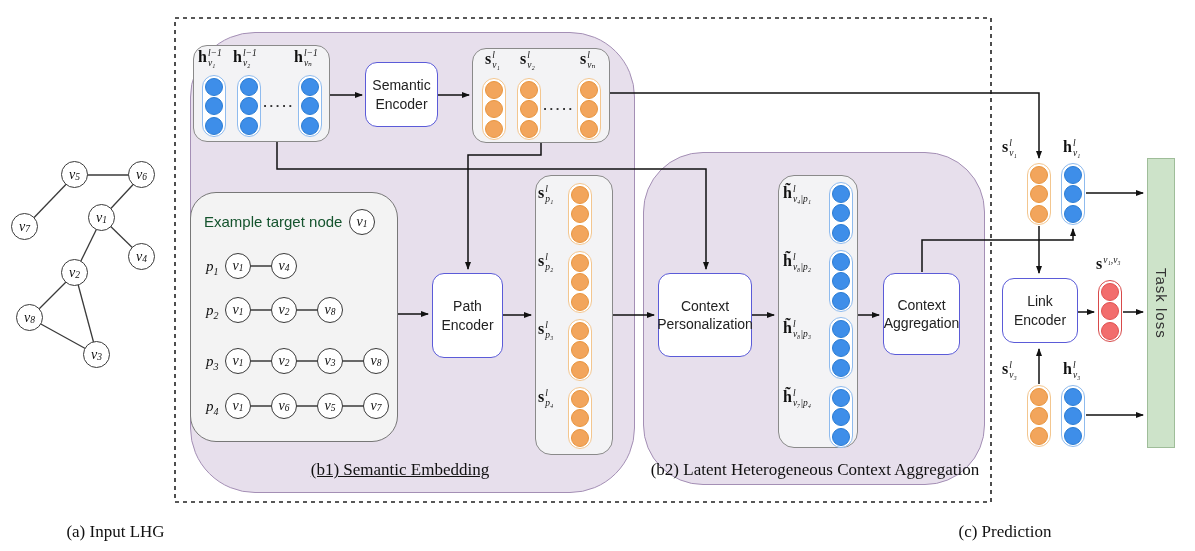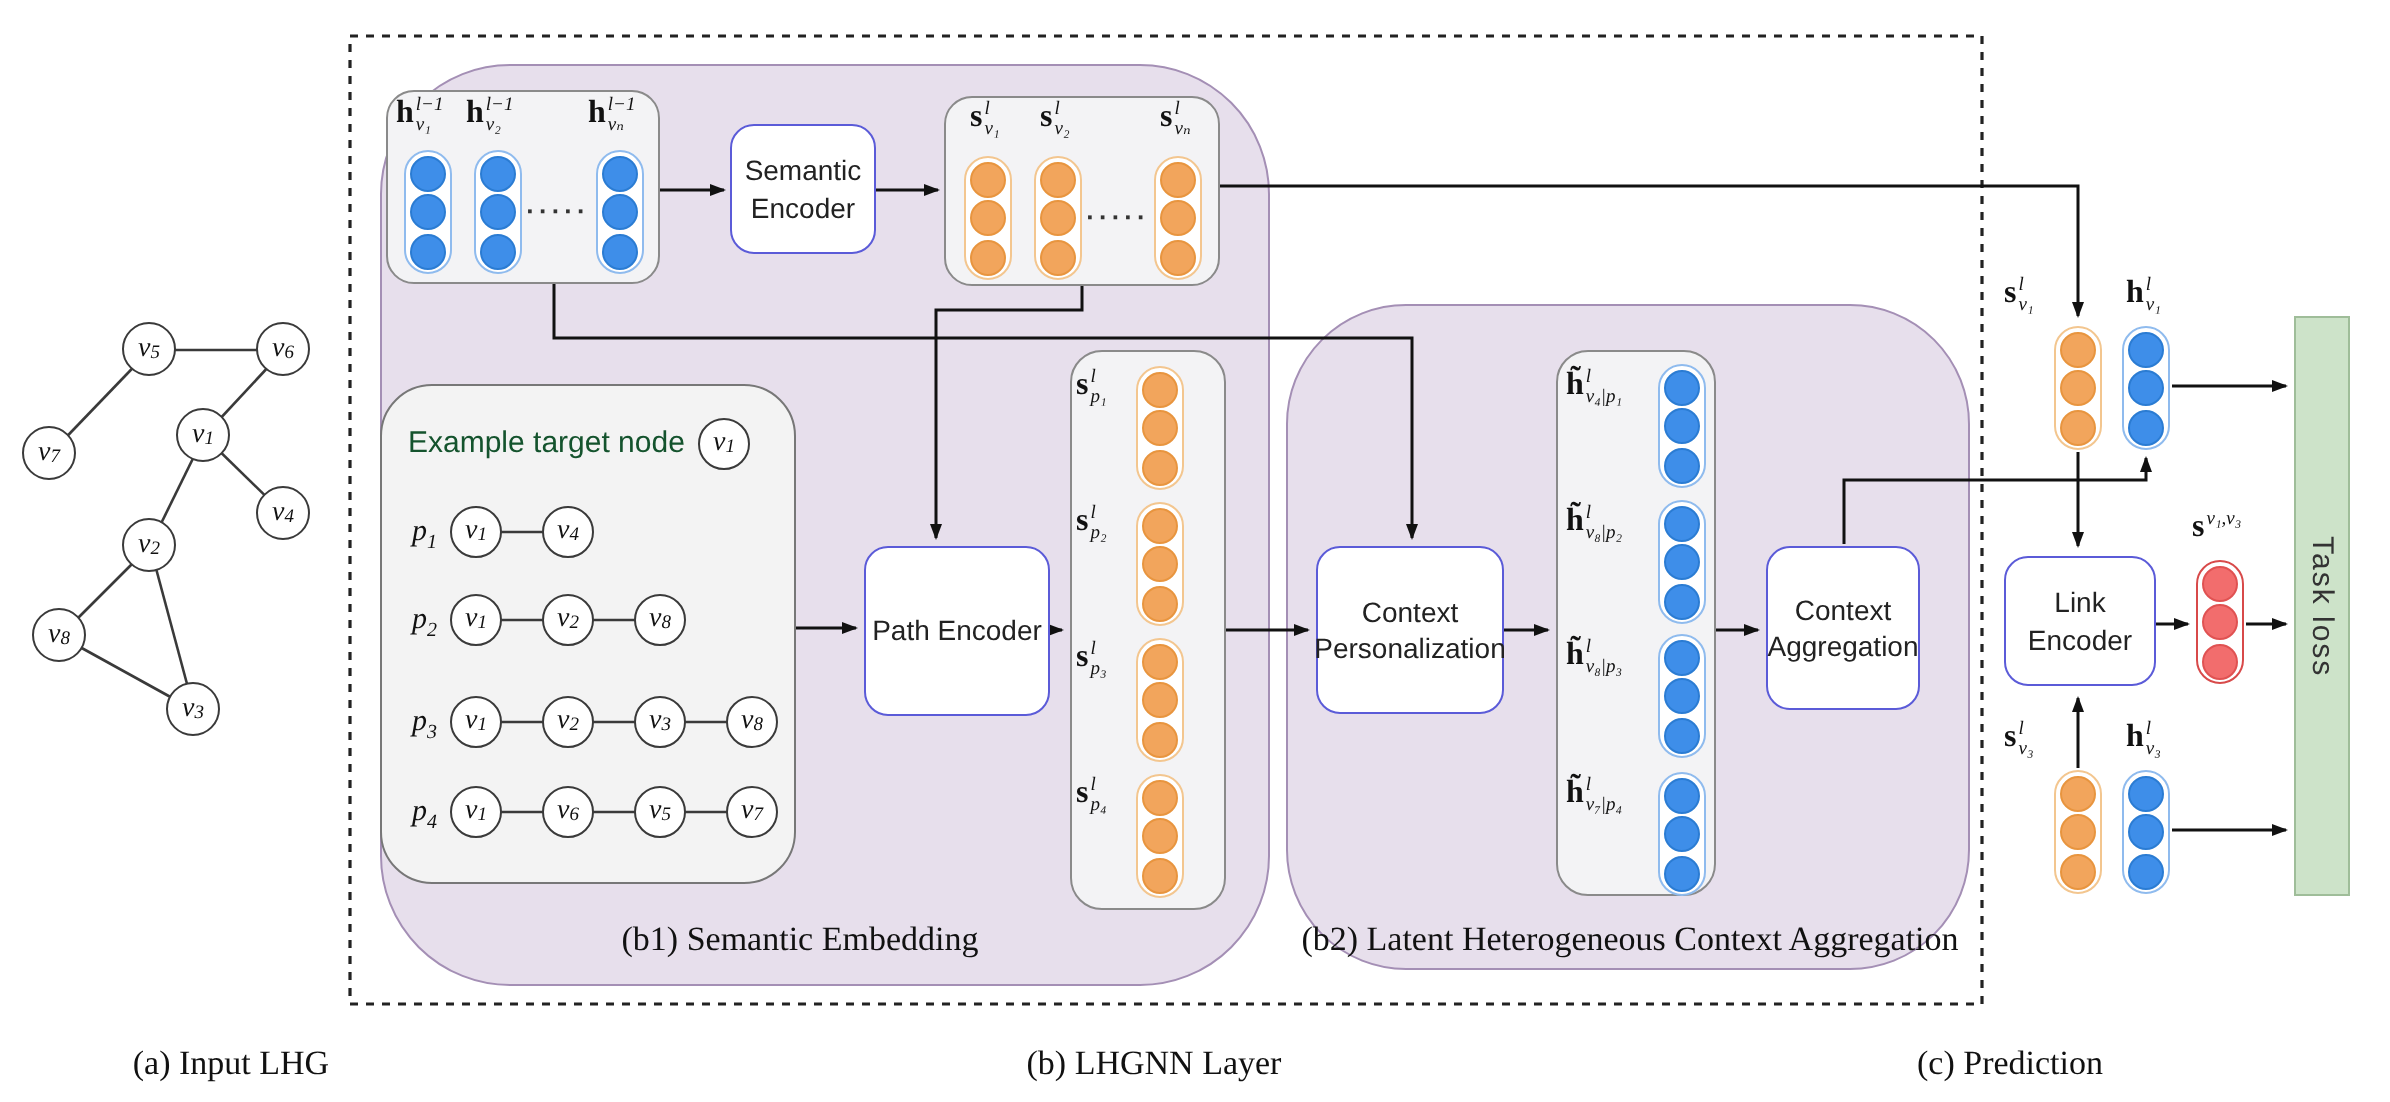--- a/index.html
+++ b/index.html
@@ -272,21 +272,21 @@
     </div>
   <div class="gnode small" style="left:317px;top:393px;">
       <span>v</span>
       <sub>5</sub>
     </div>
   <div class="gnode small" style="left:363px;top:393px;">
       <span>v</span>
       <sub>7</sub>
     </div>
 
-  <div class="ebox" style="left:432px;top:273px;width:93px;height:85px;">Path Encoder</div>
+  <div class="ebox" style="left:432px;top:273px;width:71px;height:85px;">Path Encoder</div>
 
   <div class="vlabel" style="left:538px;top:185px;">
       <span class="vb">s</span>
       <span class="ss">
         <sup>l</sup>
         <sub>p₁</sub>
       </span>
     </div>
   <div class="pill p-orange" style="left:568px;top:183px;">
       <span class="c"></span>
@@ -441,19 +441,18 @@
       <span class="c"></span>
       <span class="c"></span>
       <span class="c"></span>
     </div>
   <div class="pill p-blue" style="left:1061px;top:385px;">
       <span class="c"></span>
       <span class="c"></span>
       <span class="c"></span>
     </div>
 
-  <div class="cap" style="left:290px;top:460px;width:220px;">(b1) Semantic Embedding</div>
+  <div class="cap" style="left:290px;top:460px;width:220px;text-decoration:underline;">(b1) Semantic Embedding</div>
   <div class="cap" style="left:640px;top:460px;width:350px;">(b2) Latent Heterogeneous Context Aggregation</div>
   <div class="cap" style="left:28px;top:522px;width:175px;">(a) Input LHG</div>
-  <div class="cap" style="left:487px;top:522px;width:180px;">(b) LHGNN Layer</div>
   <div class="cap" style="left:920px;top:522px;width:170px;">(c) Prediction</div>
 
 </div>
 
 </body></html>

